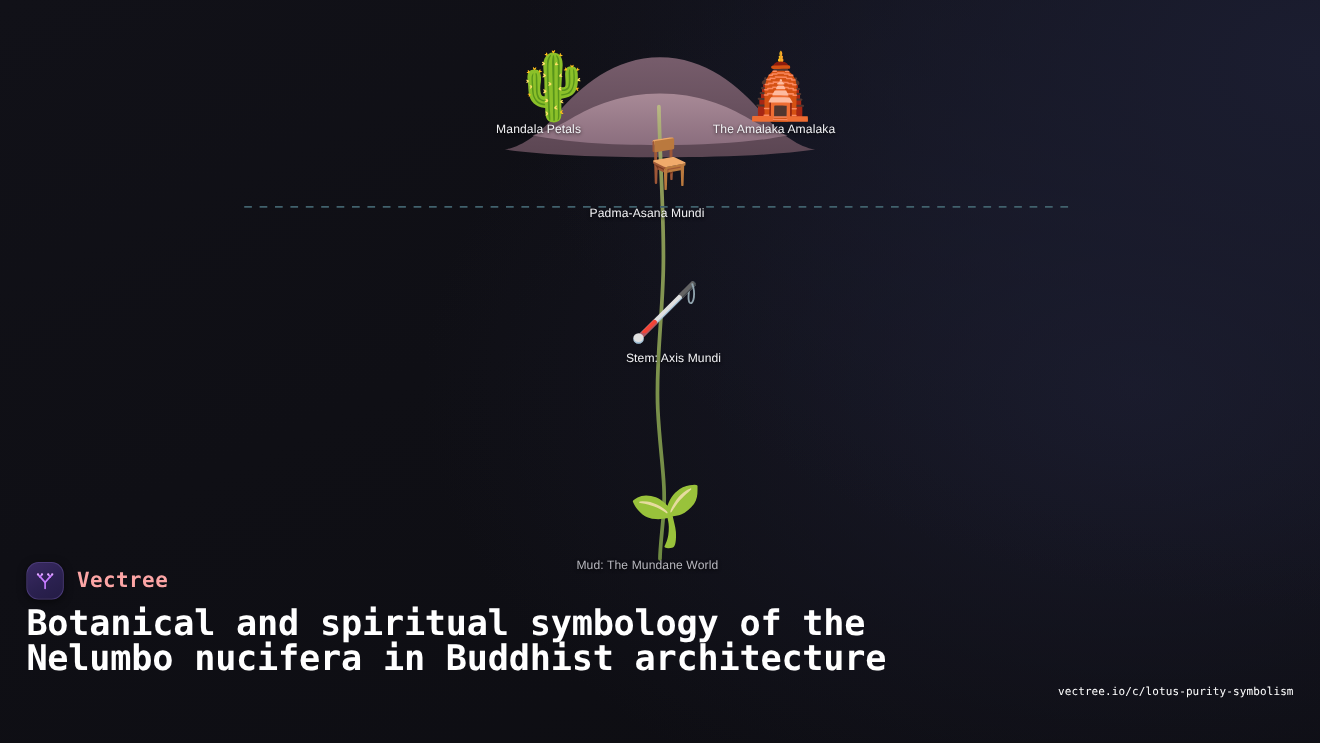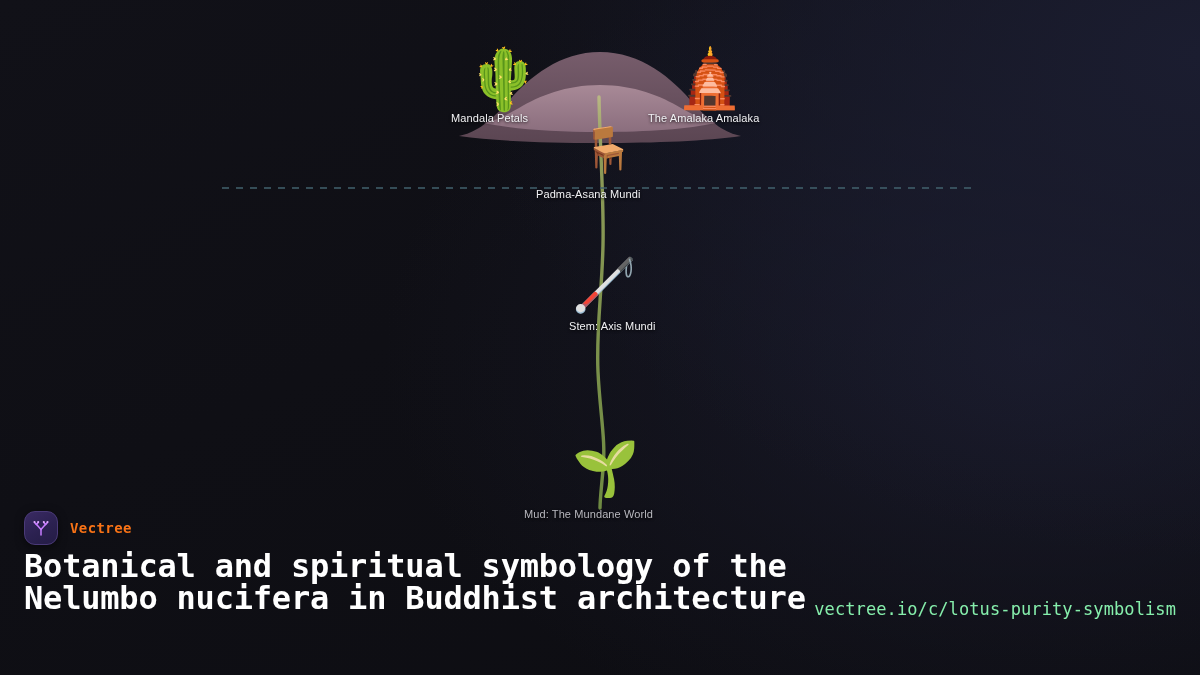--- a/index.html
+++ b/index.html
@@ -53,39 +53,39 @@
   }
   #brand-mark{
     width:34px; height:34px; border-radius:11px;
     background:linear-gradient(150deg,#3a2a63 0%,#2b2150 55%,#241c45 100%);
     border:1px solid #4a3a78;
     display:flex; align-items:center; justify-content:center;
     box-shadow:0 2px 8px rgba(0,0,0,0.5);
   }
   #brand-name{
     font-family:"DejaVu Sans Mono","Liberation Mono",monospace;
-    font-size:14px; font-weight:700; color:#f97316;
+    font-size:19px; font-weight:700; color:#fca5a5;
     letter-spacing:0.4px;
   }
 
   #headline{
     position:absolute; left:24px; top:550px; width:820px;
     font-family:"DejaVu Sans Mono","Liberation Mono",monospace;
     font-weight:700;
     font-size:32px;
     line-height:32px;
     color:#ffffff;
     letter-spacing:-0.2px;
   }
 
   #permalink{
-    position:absolute; right:24px; top:599px;
+    position:absolute; right:24px; top:624px;
     font-family:"DejaVu Sans Mono","Liberation Mono",monospace;
-    font-size:17px;
-    color:#86efac;
+    font-size:10px;
+    color:#ffffff;
     letter-spacing:0.1px;
   }
 </style>
 </head>
 <body>
 
 <div id="stage"></div>
 
 <div id="scene">
 

